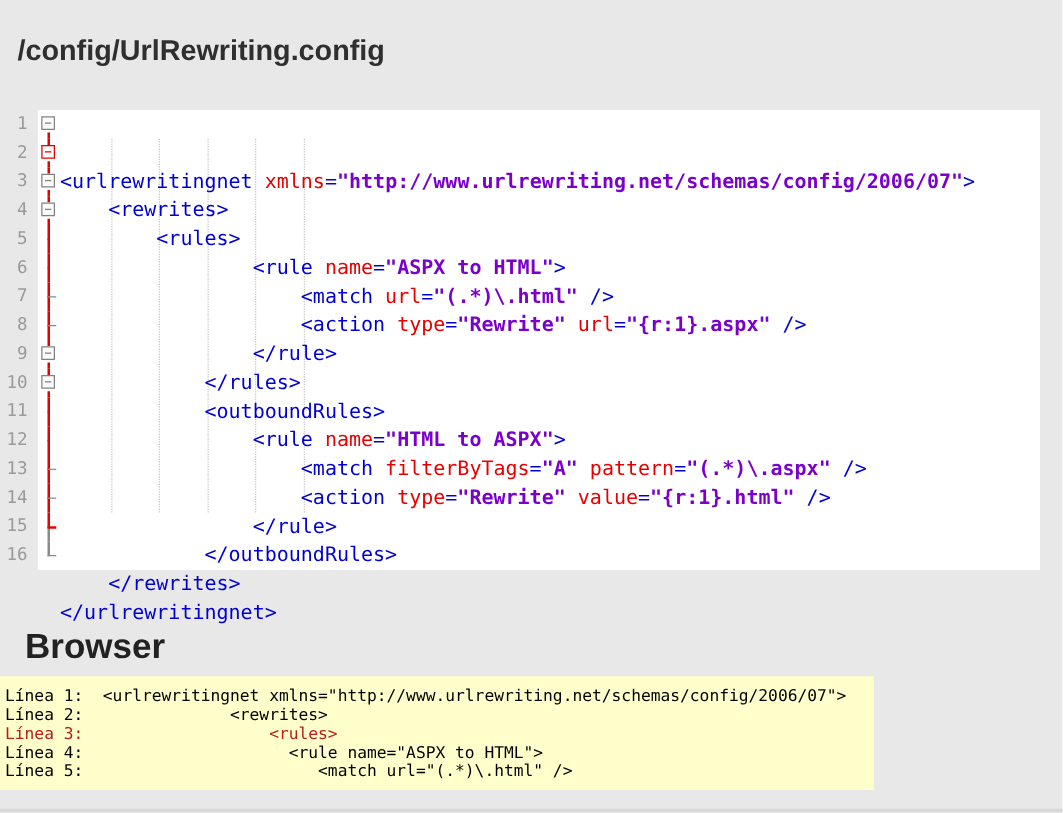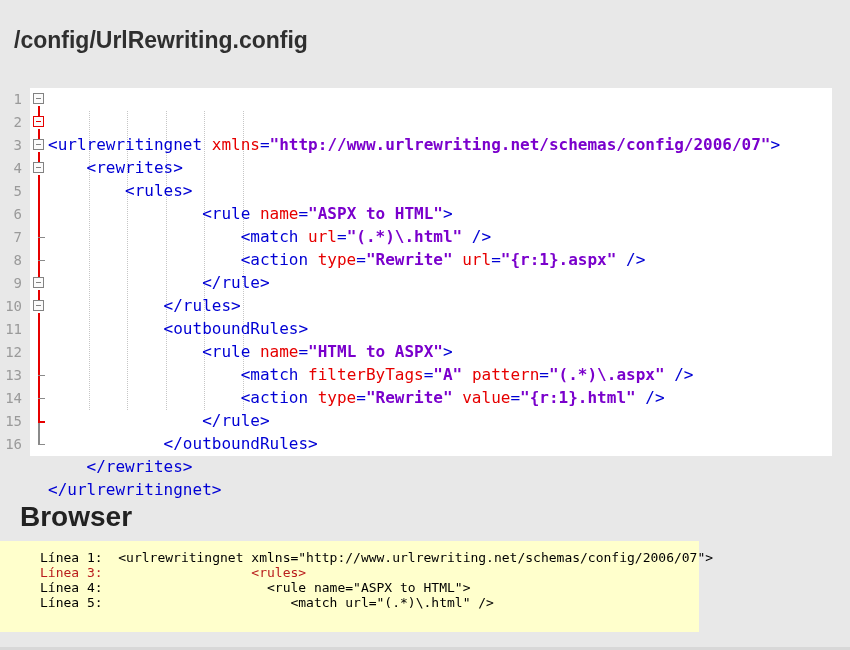--- a/index.html
+++ b/index.html
@@ -67,21 +67,21 @@
   .browser-title{
     position:absolute;left:20px;top:501px;
     font-size:28px;font-weight:bold;color:#222;
   }
   .browser-box{
     position:absolute;left:0;top:541px;width:699px;height:91px;
     background:#ffffcc;box-sizing:border-box;padding:9px 0 0 4px;
   }
   .bline{
     white-space:pre;color:#000;
-    font-family:"DejaVu Sans Mono",monospace;font-size:13px;line-height:15px;margin-left:36px;
+    font-family:"DejaVu Sans Mono",monospace;font-size:13px;line-height:15px;
   }
   .bline.red{color:#b91c1c;}
   .bottom-strip{position:absolute;left:0;bottom:0;width:850px;height:3px;background:#d8d8d8;}
 </style>
 </head>
 <body>
 
 <div class="page-title">/config/UrlRewriting.config</div>
 
 <div class="editor">
@@ -231,18 +231,19 @@
           <div class="tick gray"></div>
         </div>
         <div class="code"><span class="b">&lt;/urlrewritingnet&gt;</span></div>
       </div>
     </div>
 </div>
 
 <div class="browser-title">Browser</div>
 <div class="browser-box">
     <div class="bline">Línea 1:  &lt;urlrewritingnet xmlns="http://www.urlrewriting.net/schemas/config/2006/07"&gt;</div>
+    <div class="bline">Línea 2:               &lt;rewrites&gt;</div>
     <div class="bline red">Línea 3:                   &lt;rules&gt;</div>
     <div class="bline">Línea 4:                     &lt;rule name="ASPX to HTML"&gt;</div>
     <div class="bline">Línea 5:                        &lt;match url="(.*)\.html" /&gt;</div>
   </div>
 
 <div class="bottom-strip"></div>
 
 </body></html>

